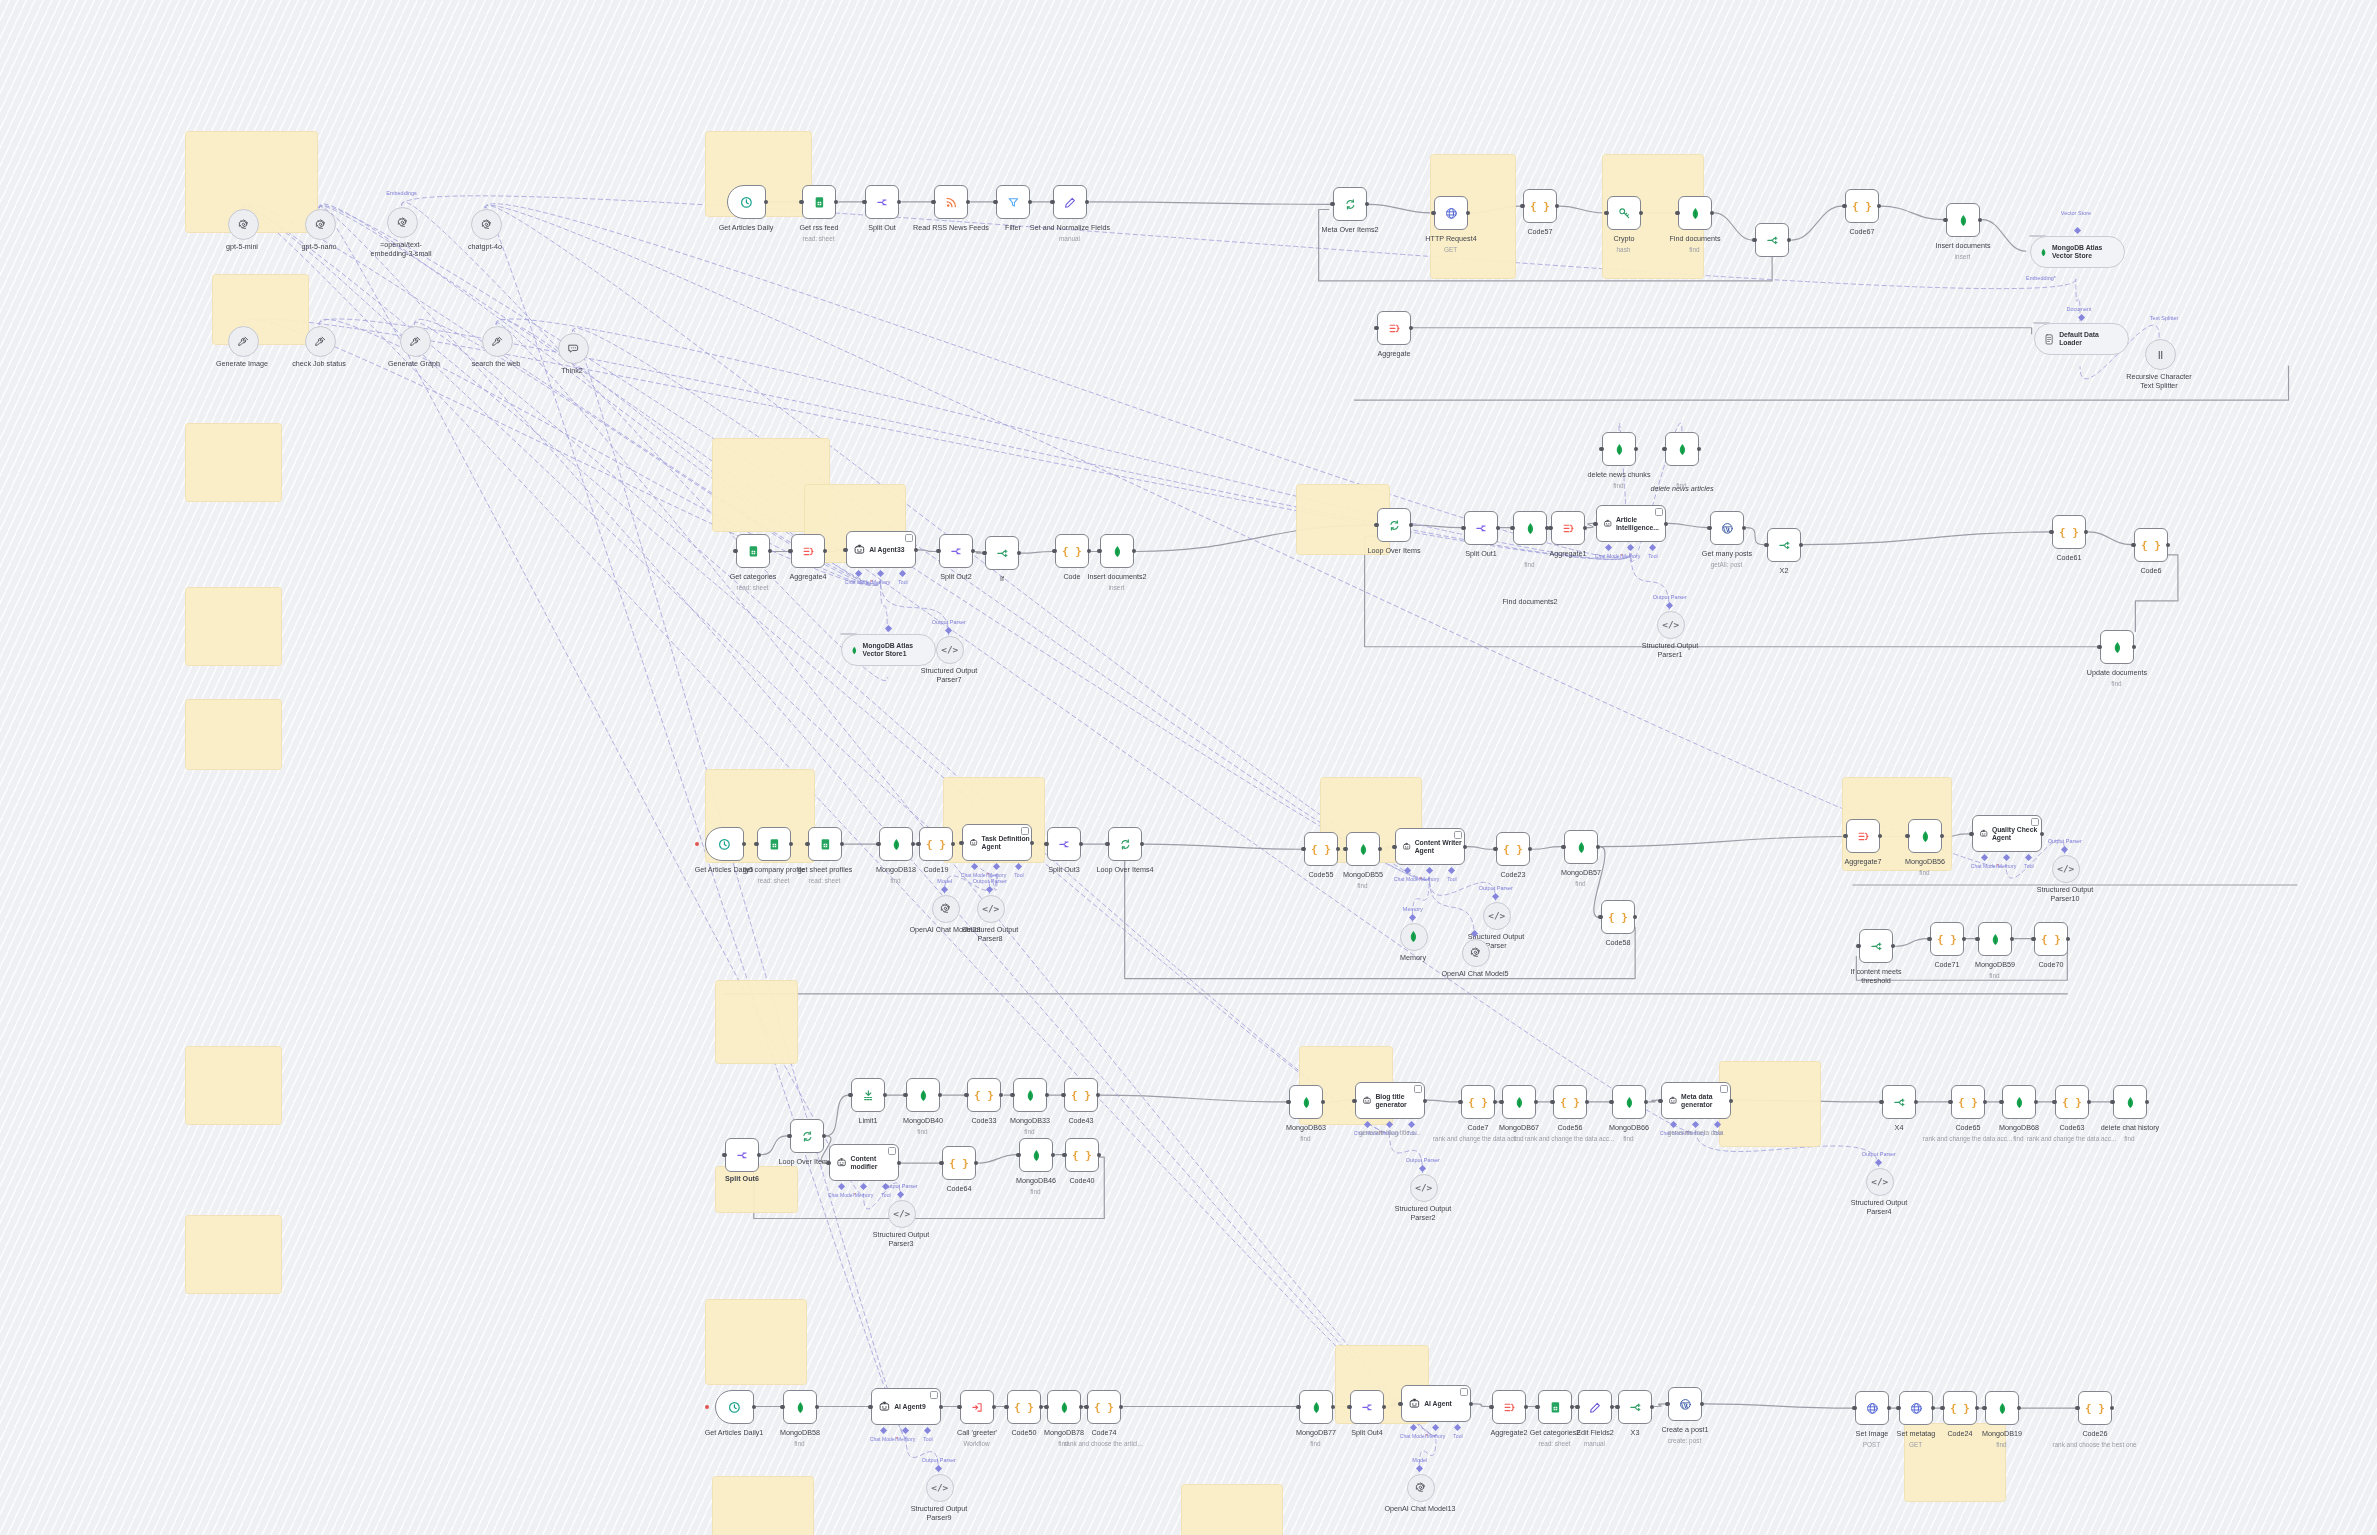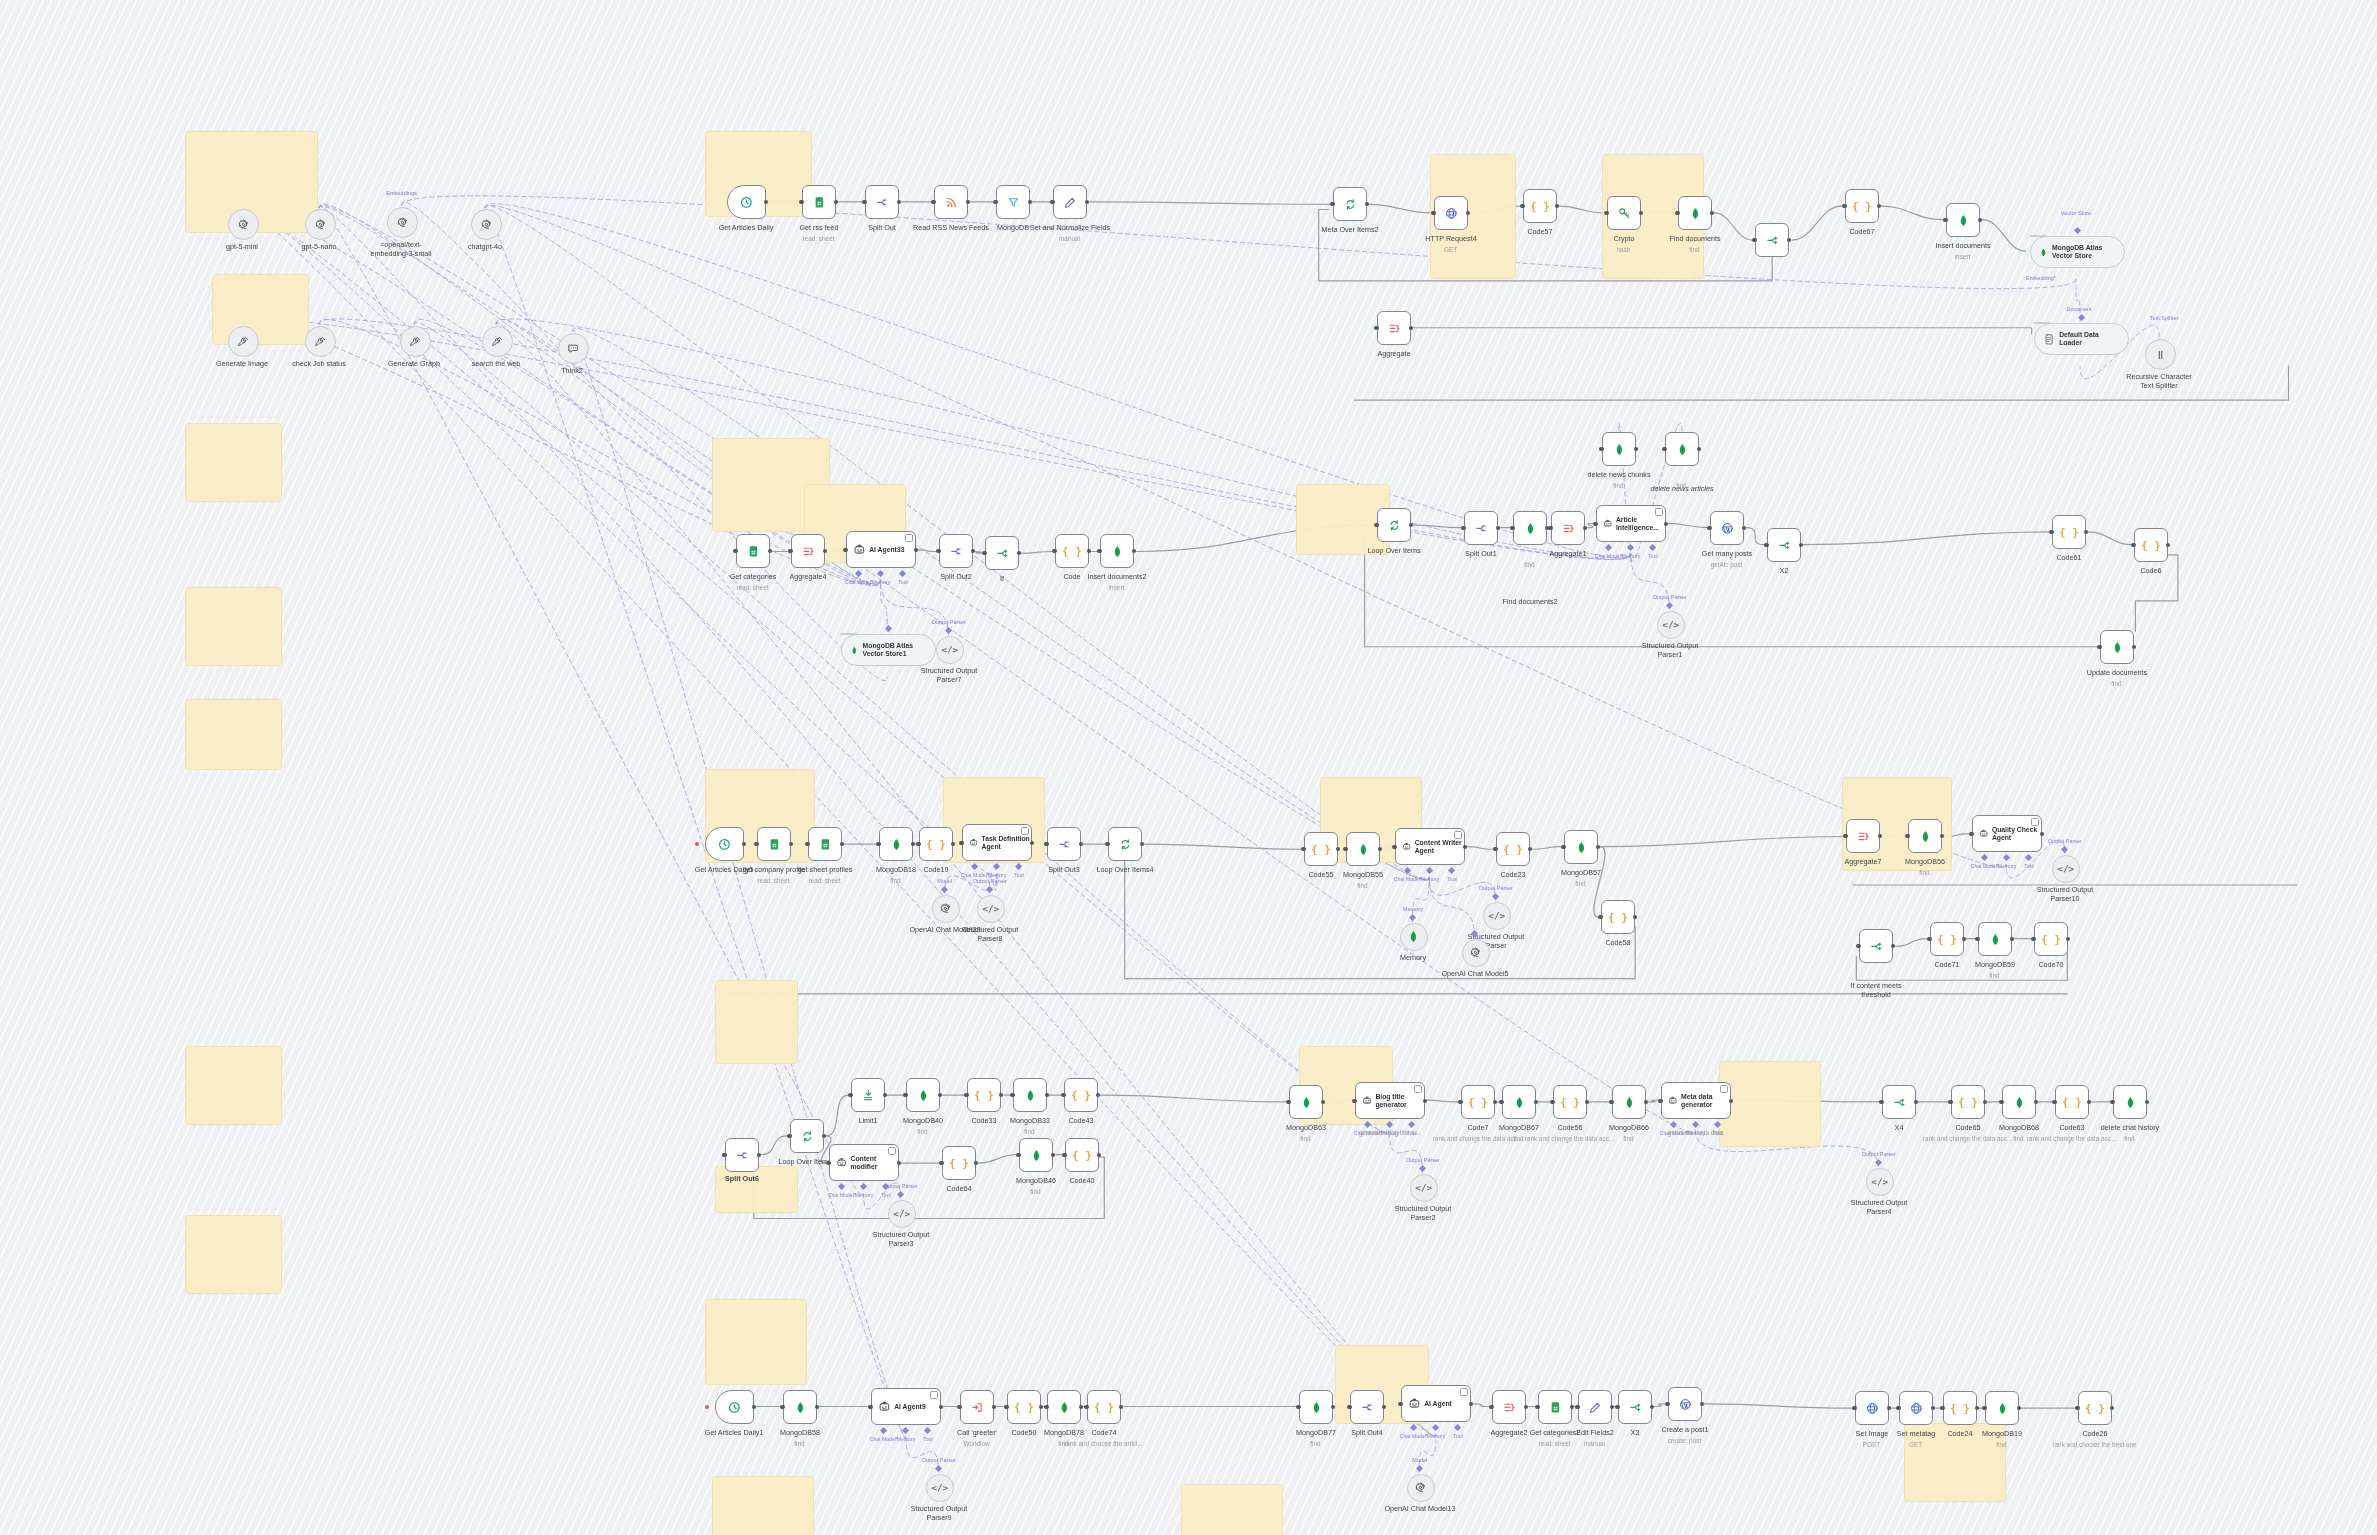--- a/index.html
+++ b/index.html
@@ -392,21 +392,21 @@
         <div class="nlabel" style="left: -51px; top: 38px; width: 136px;">Read RSS News Feeds</div>
       </div>
       <div class="node node" style="left: 996px; top: 185px; position: absolute; width: 0px; height: 0px;">
         <div class="box" style="left: 0px; top: 0px; width: 34px; height: 34px;">
           <svg width="12.8" height="12.8" viewBox="0 0 24 24" fill="none" stroke-linecap="round" stroke-linejoin="round">
             <path d="M4 5h16l-6.2 7.5V19l-3.6-2v-4.5z" stroke="#56a8f5" stroke-width="2" fill="none"></path>
           </svg>
         </div>
         <div class="port" style="left: -2.6px; top: 15px;"></div>
         <div class="port" style="left: 32px; top: 15px;"></div>
-        <div class="nlabel" style="left: -51px; top: 38px; width: 136px;">MongoDB</div>
+        <div class="nlabel" style="left: -51px; top: 38px; width: 136px;">Filter</div>
       </div>
       <div class="node node" style="left: 1053px; top: 185px; position: absolute; width: 0px; height: 0px;">
         <div class="box" style="left: 0px; top: 0px; width: 34px; height: 34px;">
           <svg width="12.8" height="12.8" viewBox="0 0 24 24" fill="none" stroke-linecap="round" stroke-linejoin="round">
             <path d="M15.5 4.5l4 4L8 20l-5 1 1-5z" stroke="#6d5bd8" stroke-width="2" fill="none"></path>
           </svg>
         </div>
         <div class="port" style="left: -2.6px; top: 15px;"></div>
         <div class="port" style="left: 32px; top: 15px;"></div>
         <div class="nlabel" style="left: -51px; top: 38px; width: 136px;">Set and Normalize Fields</div>
@@ -1085,21 +1085,21 @@
       <div class="node node" style="left: 1859px; top: 929px; position: absolute; width: 0px; height: 0px;">
         <div class="box" style="left: 0px; top: 0px; width: 34px; height: 34px;">
           <svg width="12.8" height="12.8" viewBox="0 0 24 24" fill="none" stroke-linecap="round" stroke-linejoin="round">
             <path d="M3.5 12h7" stroke="#2f9e66" stroke-width="2.1"></path>
             <path d="M10.5 12c3 0 3-4 6-4h4m-4 0l2-2m-2 2l2 2" stroke="#2f9e66" stroke-width="2.1"></path>
             <path d="M10.5 12c3 0 3 4 6 4h4m-4 0l2-2m-2 2l2 2" stroke="#2f9e66" stroke-width="2.1"></path>
           </svg>
         </div>
         <div class="port" style="left: -2.6px; top: 15px;"></div>
         <div class="port" style="left: 32px; top: 15px;"></div>
-        <div class="nlabel" style="left: -51px; top: 52px; width: 136px; text-align: center;">If content meets
+        <div class="nlabel" style="left: -51px; top: 38px; width: 136px; text-align: center;">If content meets
 threshold</div>
       </div>
       <div class="node node" style="left: 1930px; top: 922px; position: absolute; width: 0px; height: 0px;">
         <div class="box" style="left: 0px; top: 0px; width: 34px; height: 34px;">
           <span class="codeglyph">{ }</span>
         </div>
         <div class="port" style="left: -2.6px; top: 15px;"></div>
         <div class="port" style="left: 32px; top: 15px;"></div>
         <div class="nlabel" style="left: -51px; top: 38px; width: 136px;">Code71</div>
       </div>

